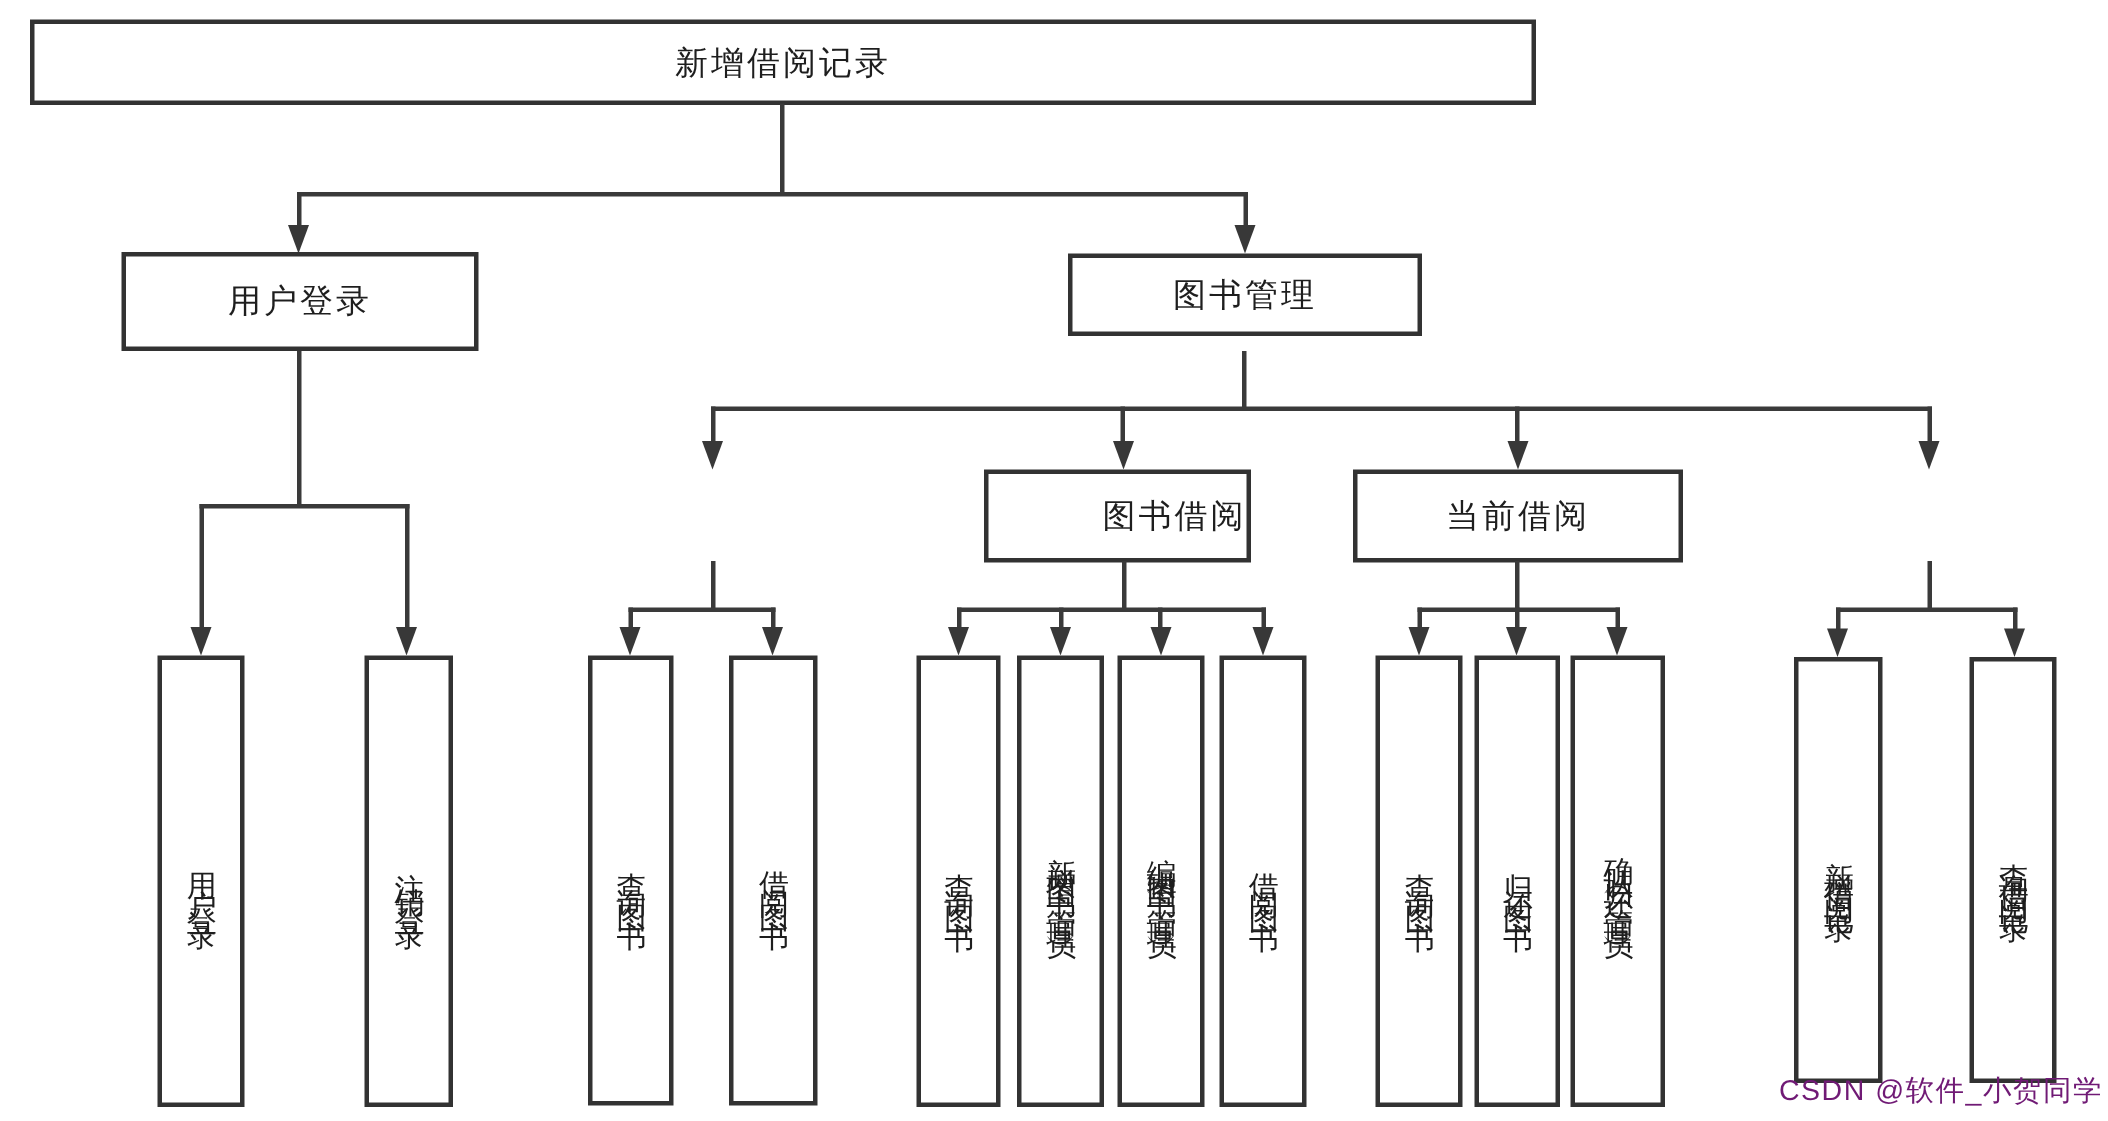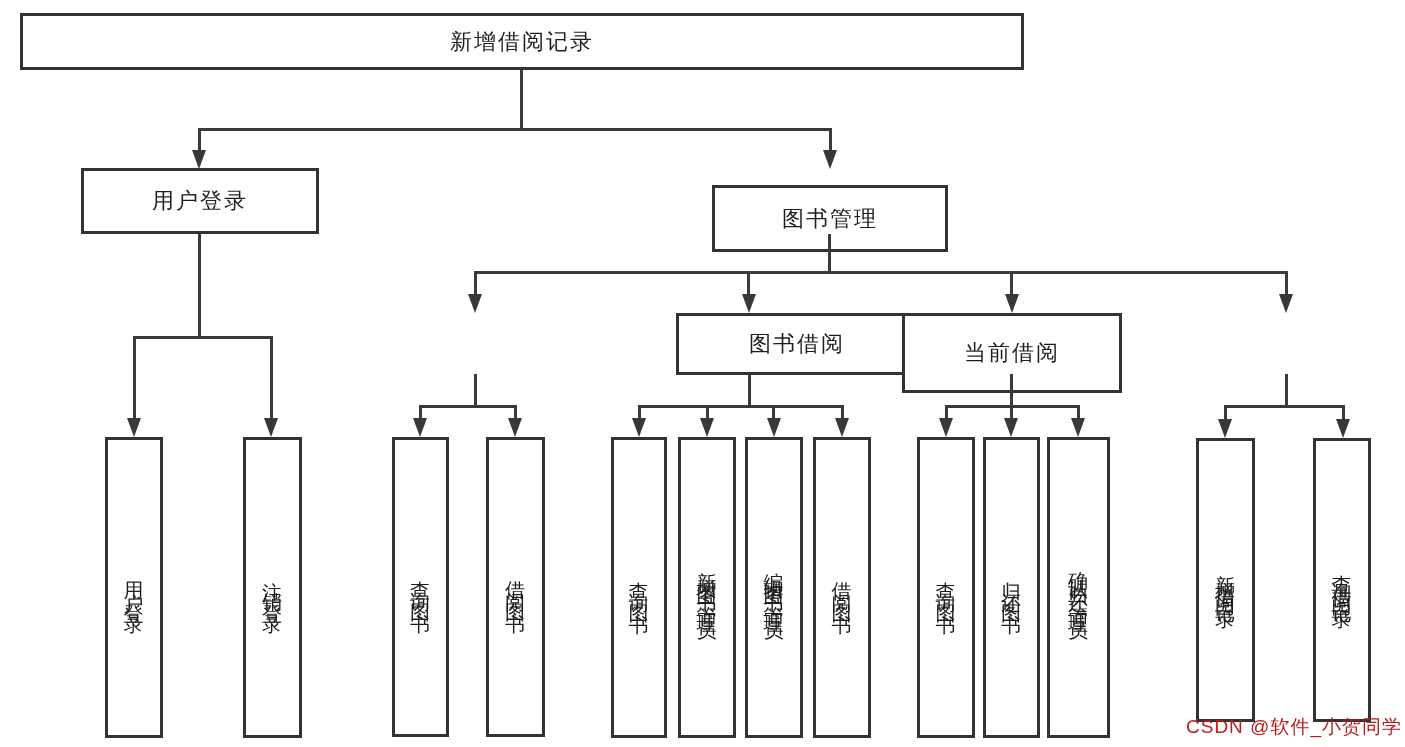--- a/index.html
+++ b/index.html
@@ -42,21 +42,21 @@
     position:absolute;
     width:0;height:0;
     border-left:7px solid transparent;
     border-right:7px solid transparent;
     border-top:19px solid #383838;
   }
   .watermark{
     position:absolute;
     left:1186px;top:714px;
     font-size:19px;
-    color:#b91c1c;
+    color:#701a75;
     letter-spacing:1px;
     z-index:5;
     white-space:nowrap;
   }
 </style>
 </head>
 <body>
 
 <div id="canvas">
 
@@ -67,21 +67,21 @@
   <div class="line" style="left:520px;top:69px;width:3px;height:61px;"></div>
   <div class="line" style="left:198px;top:128px;width:634px;height:3px;"></div>
   <div class="line" style="left:198px;top:128px;width:3px;height:25px;"></div>
   <div class="ah" style="left:192px;top:150px;"></div>
   <div class="line" style="left:829px;top:128px;width:3px;height:25px;"></div>
   <div class="ah" style="left:823px;top:150px;"></div>
 
   <div class="box" style="left:81px;top:168px;width:238px;height:66px;">
     <span>用户登录</span>
   </div>
-  <div class="box" style="left:712px;top:185px;width:236px;height:67px;">
+  <div class="box" style="left:712px;top:169px;width:236px;height:55px;">
     <span>图书管理</span>
   </div>
 
   <div class="line" style="left:198px;top:234px;width:3px;height:104px;"></div>
   <div class="line" style="left:133px;top:336px;width:140px;height:3px;"></div>
   <div class="line" style="left:133px;top:336px;width:3px;height:84px;"></div>
   <div class="ah" style="left:127px;top:418px;"></div>
   <div class="line" style="left:270px;top:336px;width:3px;height:84px;"></div>
   <div class="ah" style="left:264px;top:418px;"></div>
 
@@ -96,24 +96,24 @@
   <div class="line" style="left:474px;top:271px;width:814px;height:3px;"></div>
   <div class="line" style="left:474px;top:271px;width:3px;height:26px;"></div>
   <div class="ah" style="left:468px;top:294px;"></div>
   <div class="line" style="left:747px;top:271px;width:3px;height:26px;"></div>
   <div class="ah" style="left:742px;top:294px;"></div>
   <div class="line" style="left:1010px;top:271px;width:3px;height:26px;"></div>
   <div class="ah" style="left:1005px;top:294px;"></div>
   <div class="line" style="left:1285px;top:271px;width:3px;height:26px;"></div>
   <div class="ah" style="left:1279px;top:294px;"></div>
 
-  <div class="box" style="left:676px;top:313px;width:242px;height:62px;">
+  <div class="box" style="left:656px;top:313px;width:178px;height:62px;justify-content:flex-end;">
     <span>图书借阅</span>
   </div>
-  <div class="box" style="left:902px;top:313px;width:220px;height:80px;">
+  <div class="box" style="left:902px;top:313px;width:220px;height:62px;">
     <span>当前借阅</span>
   </div>
 
   <div class="line" style="left:474px;top:374px;width:3px;height:34px;"></div>
   <div class="line" style="left:419px;top:405px;width:98px;height:3px;"></div>
   <div class="line" style="left:419px;top:405px;width:3px;height:16px;"></div>
   <div class="ah" style="left:413px;top:418px;"></div>
   <div class="line" style="left:514px;top:405px;width:3px;height:16px;"></div>
   <div class="ah" style="left:508px;top:418px;"></div>
 

